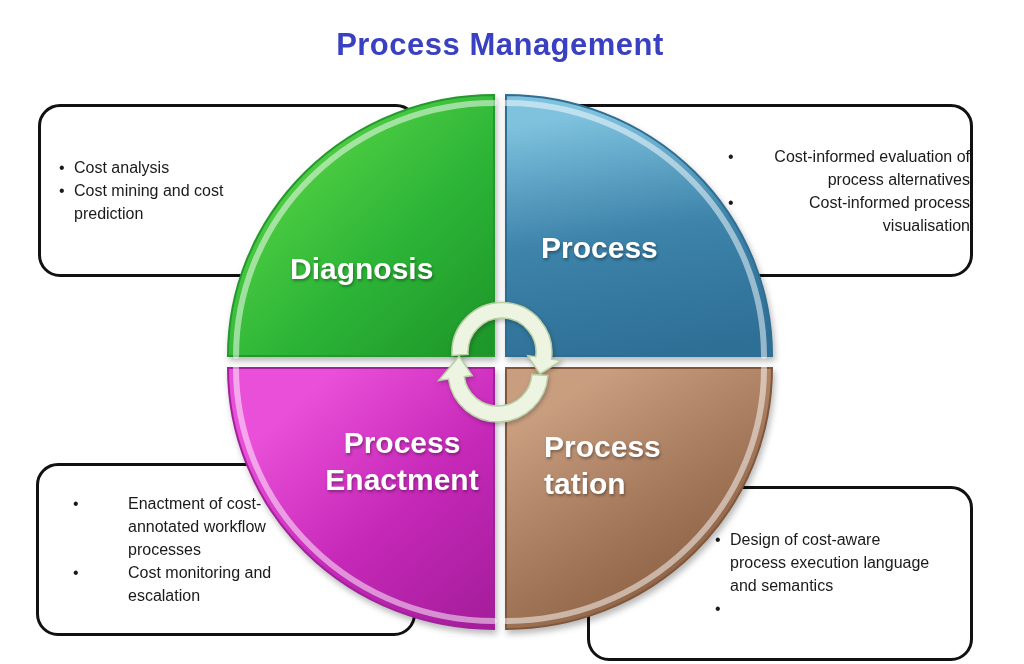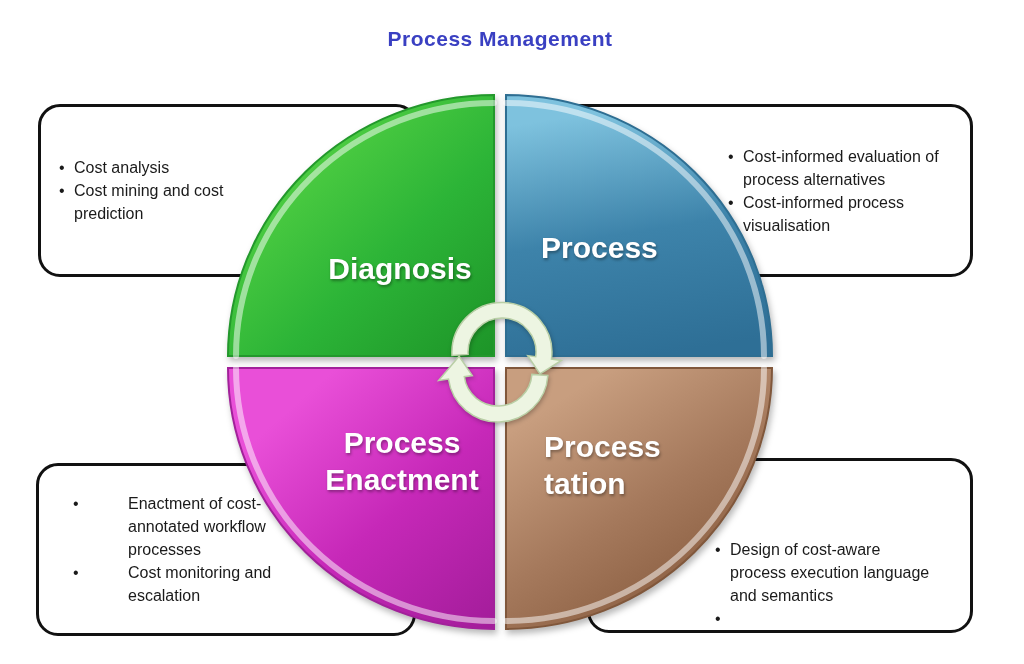--- a/index.html
+++ b/index.html
@@ -2,52 +2,52 @@
 <html><head>
 <meta charset="utf-8">
 <style>
   html,body { margin:0; padding:0; background:#ffffff; }
   .canvas {
     position:relative; width:1024px; height:664px; overflow:hidden;
     background:#ffffff; font-family:"Liberation Sans", sans-serif;
   }
   .title {
     position:absolute; top:27px; left:0; width:1000px; margin:0;
-    text-align:center; font-size:21px; font-weight:700; letter-spacing:0.5px;
+    text-align:center; font-size:31px; font-weight:700; letter-spacing:0.5px;
     color:#3a40c2;
   }
   
   .callout {
     position:absolute; background:#ffffff; border:3px solid #111111;
     border-radius:22px; box-sizing:border-box; z-index:1;
     display:flex; flex-direction:column; justify-content:center;
   }
   .callout .row { display:flex; align-items:flex-start; }
   .callout .b  { flex:0 0 15px; font-size:16px; line-height:23px; color:#1a1a1a; }
   .callout .bt { font-size:16px; line-height:23px; color:#1a1a1a; }
   .callout.tl { left:38px;  top:104px; width:380px; height:173px; padding-left:18px;  }
   .callout.tr { left:540px; top:104px; width:433px; height:173px; padding-left:185px; }
   .callout.bl { left:36px;  top:463px; width:380px; height:173px; padding-left:34px;  }
-  .callout.br { left:587px; top:458px; width:386px; height:175px; padding-left:125px;justify-content:flex-end; }
+  .callout.br { left:587px; top:486px; width:386px; height:175px; padding-left:125px; }
   .callout.tl .bt { max-width:190px; }
-  .callout.tr .bt { max-width:248px; }
+  .callout.tr .bt { max-width:248px;text-align:right; }
   .callout.bl .bt { max-width:190px;margin-left:40px; }
   .callout.br .bt { max-width:208px; }
   
   .wheel { position:absolute; left:0; top:0; z-index:2; }
   .quad  { filter:drop-shadow(2px 4px 3px rgba(0,0,0,0.28)); }
   .arrow { filter:drop-shadow(1px 2px 2px rgba(0,0,0,0.25)); }
   
   .qlabel {
     position:absolute; z-index:3; color:#ffffff; font-weight:700;
     font-size:30px; line-height:37px; text-shadow:1px 2px 3px rgba(0,0,0,0.35);
     white-space:nowrap;
   }
   .qlabel span { display:block; }
-  .qlabel.diag { left:290px; top:250px; width:220px; text-align:center; }
+  .qlabel.diag { left:290px; top:250px; width:220px; text-align:left; }
   .qlabel.pdes { left:541px; top:229px; text-align:left; }
   .qlabel.pena { left:282px; top:424px; width:240px; text-align:center; }
   .qlabel.pimp { left:544px; top:428px; text-align:left; }
 </style>
 </head>
 <body>
 
 <div class="canvas">
 
   <h1 class="title">Process Management</h1>

